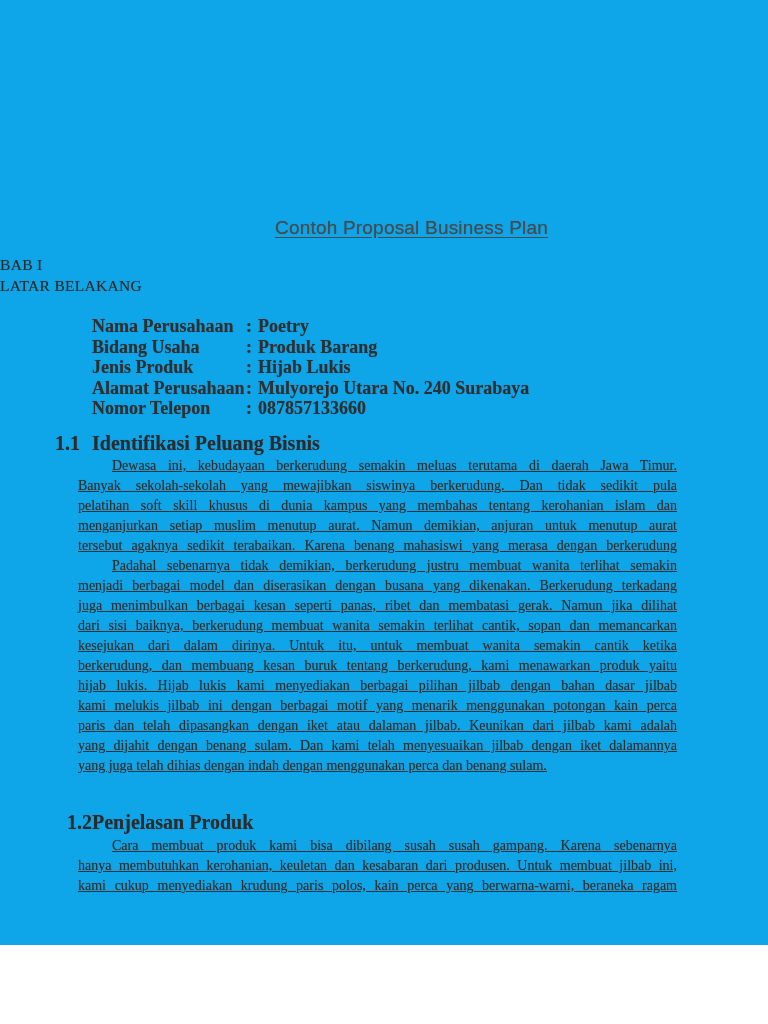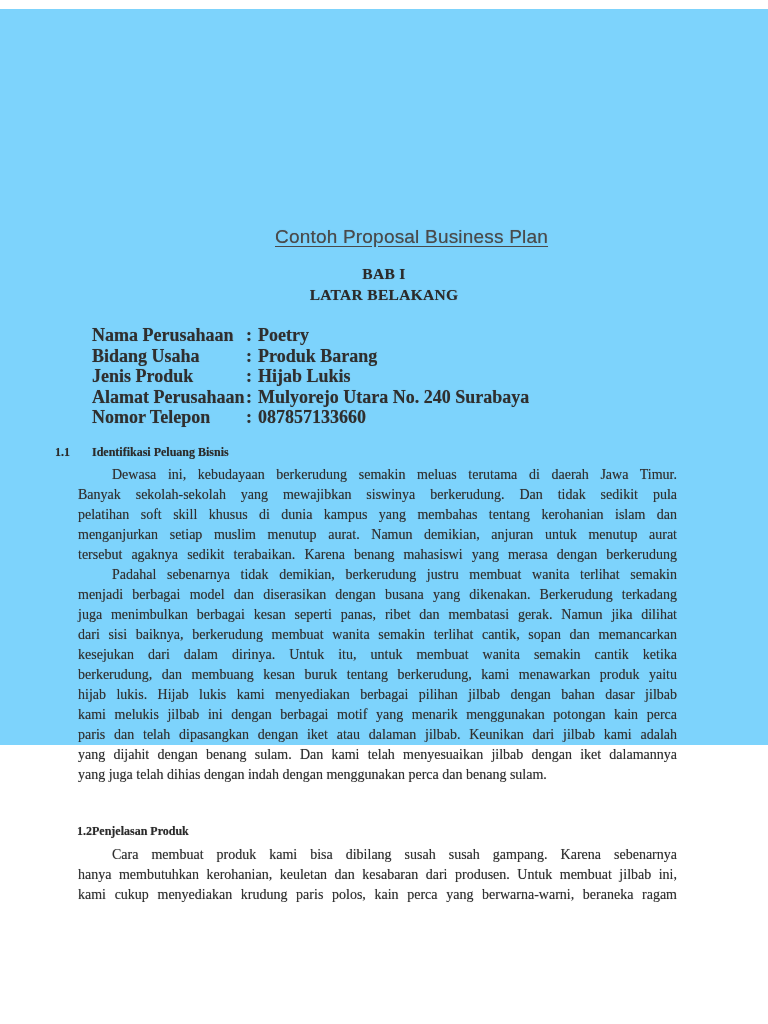--- a/index.html
+++ b/index.html
@@ -7,26 +7,25 @@
     width: 768px;
     height: 1024px;
     background: #ffffff;
     position: relative;
     overflow: hidden;
   }
   .page {
     position: absolute;
     left: 0; top: 0;
     width: 768px;
-    height: 736px;
-    background: #7dd3fc;
+    height: 945px;
+    background: #0ea5e9;
     font-family: "Liberation Serif", "DejaVu Serif", serif;
     color: #303030;
     text-shadow: 0 0 0.7px rgba(60,60,60,0.55);
-    margin-top: 9px;
   }
 
   
   .doc-title {
     position: absolute;
     left: 275px;
     top: 217px;
     font-family: "Liberation Sans", "DejaVu Sans", sans-serif;
     font-size: 19px;
     color: #4a4a4a;
@@ -35,22 +34,21 @@
     white-space: nowrap;
     letter-spacing: 0.2px;
   }
 
   
   .chapter {
     position: absolute;
     left: 0;
     top: 255px;
     width: 768px;
-    text-align: center;
-    font-weight: bold;
+    font-weight: normal;
     font-size: 15.5px;
     line-height: 20.5px;
     color: #2b2b2b;
     letter-spacing: 0.3px;
   }
 
   
   .company {
     position: absolute;
     left: 92px;
@@ -62,21 +60,21 @@
     color: #2f2f2f;
     white-space: nowrap;
     font-weight: bold;
   }
 
   
   .sec-heading {
     position: absolute;
     left: 55px;
     font-weight: bold;
-    font-size: 12px;
+    font-size: 20px;
     line-height: 20px;
     color: #2b2b2b;
     white-space: nowrap;
   }
   .sec-heading .num {
     display: inline-block;
     width: 37px;
   }
   .h11 { top: 433px; }
   .h12 { top: 812px; text-align: right; }
@@ -90,20 +88,21 @@
     line-height: 20px;
     color: #303030;
   }
   .flow1 { top: 456px; }
   .flow2 { top: 836px; }
 
   .tline {
     text-align: justify;
     text-align-last: justify;
     white-space: normal;
+    text-decoration: underline;
   }
   .tline.first { text-indent: 34px; }
   .tline.final { text-align-last: left; }
 </style>
 </head>
 <body>
 
 <div class="page">
 
   <div class="doc-title">Contoh Proposal Business Plan</div>

